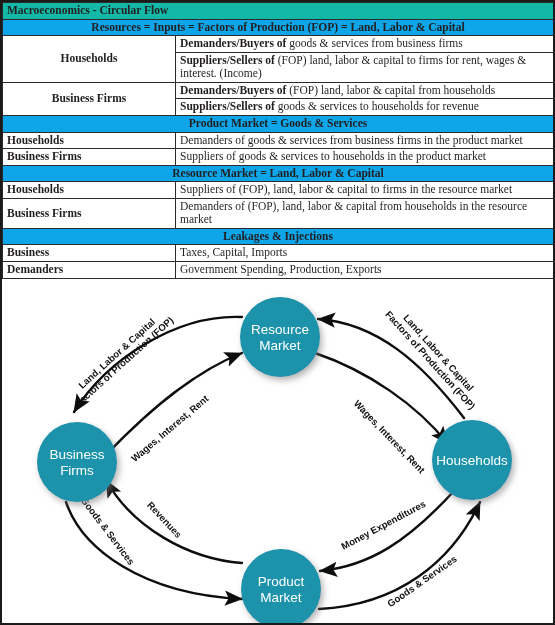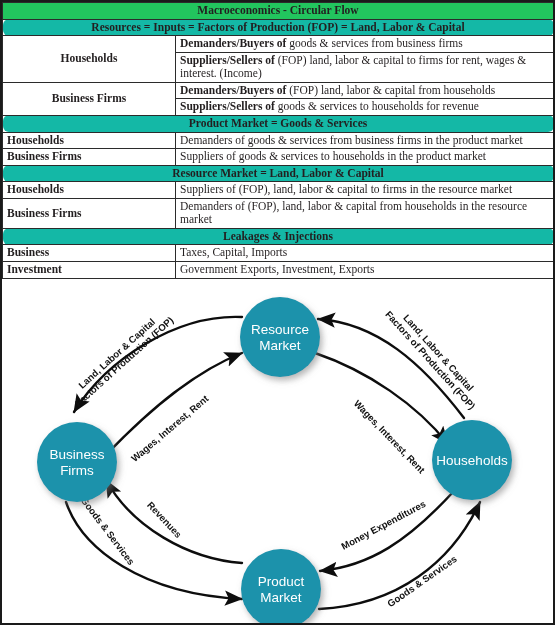--- a/index.html
+++ b/index.html
@@ -29,33 +29,31 @@
   }
   table.flow-table td {
     border: 1px solid #2b2b2b;
     padding: 1px 4px;
     font-size: 11.5px;
     line-height: 1.18;
     color: #231f20;
     vertical-align: middle;
   }
   td.title {
-    background: #22c55e;
-    text-align: center;
+    background: #14b8a6;
     font-weight: bold;
     font-size: 15.5px;
     padding: 3px 4px;
   }
   td.sub {
-    background: #14b8a6;
+    background: #0ea5e9;
     text-align: center;
     font-weight: bold;
     font-size: 13px;
     padding: 2px 4px;
-    border-radius: 6px;
   }
   td.label-c {
     text-align: center;
     font-weight: bold;
     font-size: 11.5px;
   }
   td.label-l {
     text-align: left;
     font-weight: bold;
     font-size: 11.5px;
@@ -153,22 +151,22 @@
       </tr>
 
       <tr>
         <td class="sub" colspan="2">Leakages &amp; Injections</td>
       </tr>
       <tr>
         <td class="label-l">Business</td>
         <td class="desc">Taxes, Capital, Imports</td>
       </tr>
       <tr>
-        <td class="label-l">Investment</td>
-        <td class="desc">Government Exports, Investment, Exports</td>
+        <td class="label-l">Demanders</td>
+        <td class="desc">Government Spending, Production, Exports</td>
       </tr>
     </tbody>
   </table>
 
   <div id="diagram">
     <svg width="555" height="352" viewBox="0 0 555 352" xmlns="http://www.w3.org/2000/svg">
       <defs>
         <marker id="ah" markerWidth="9" markerHeight="9" refX="7.2" refY="3.2" orient="auto">
           <path d="M0,0 L7.6,3.2 L0,6.4 L1.6,3.2 Z" fill="#0d0d0d"></path>
         </marker>

